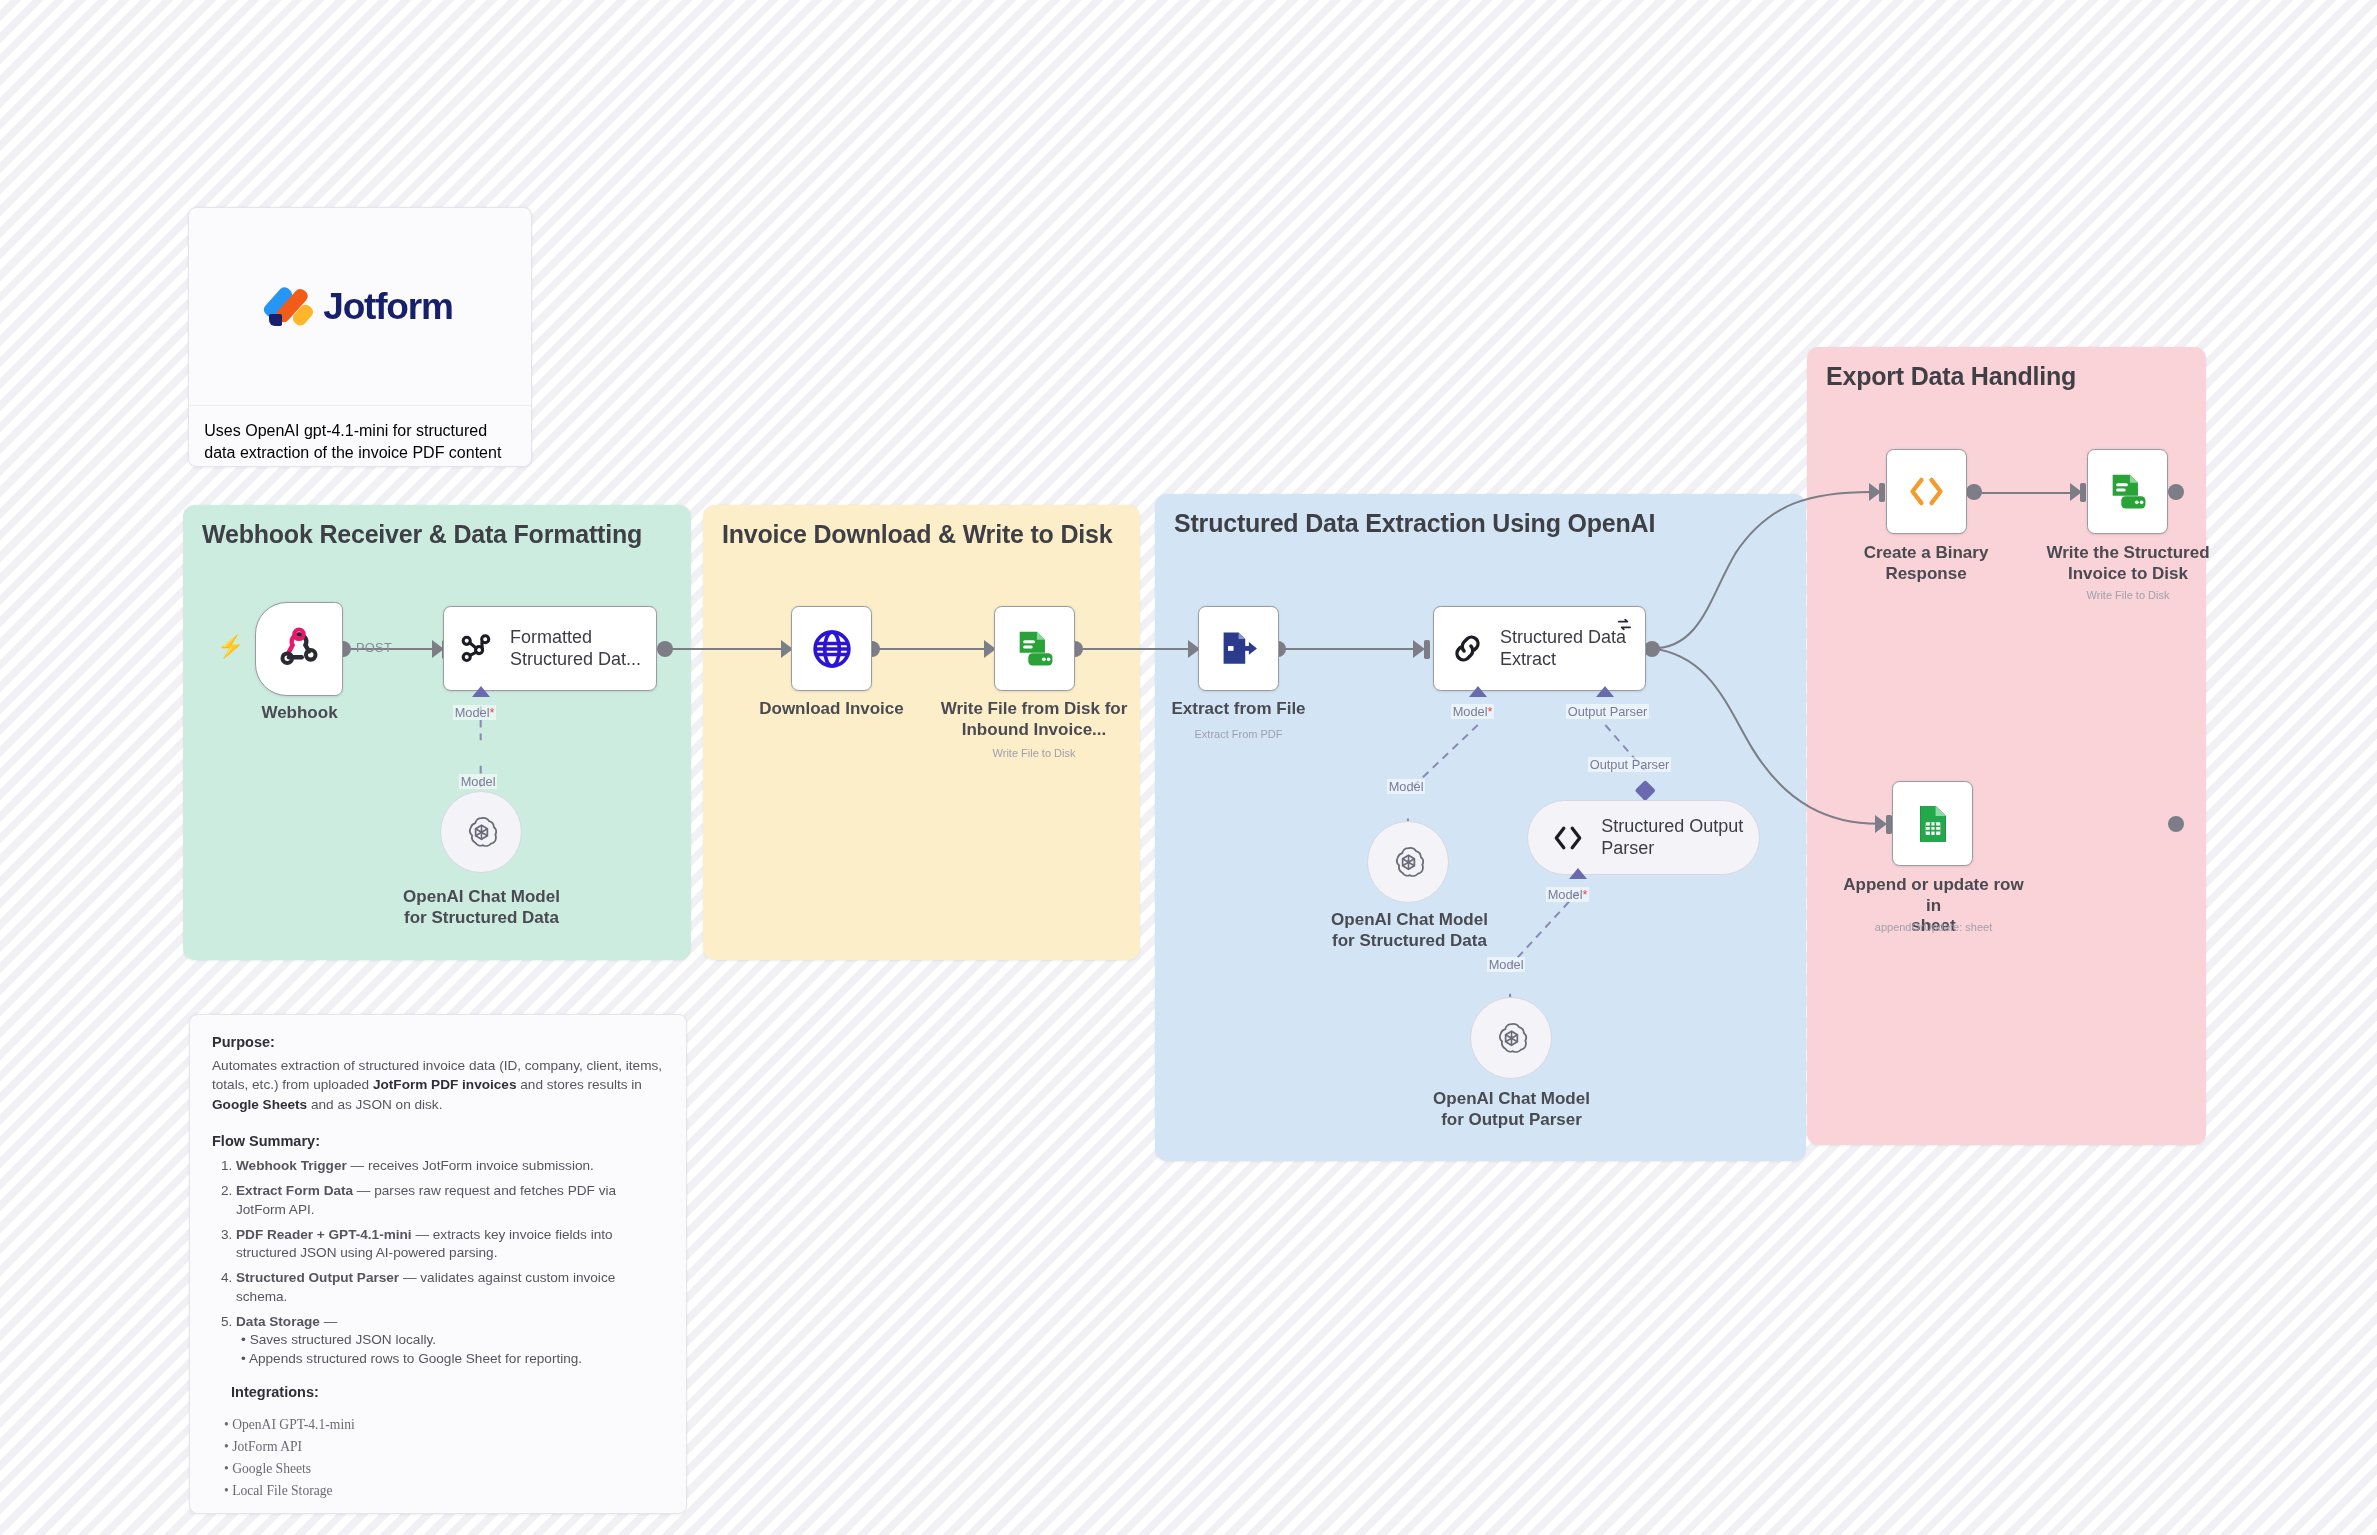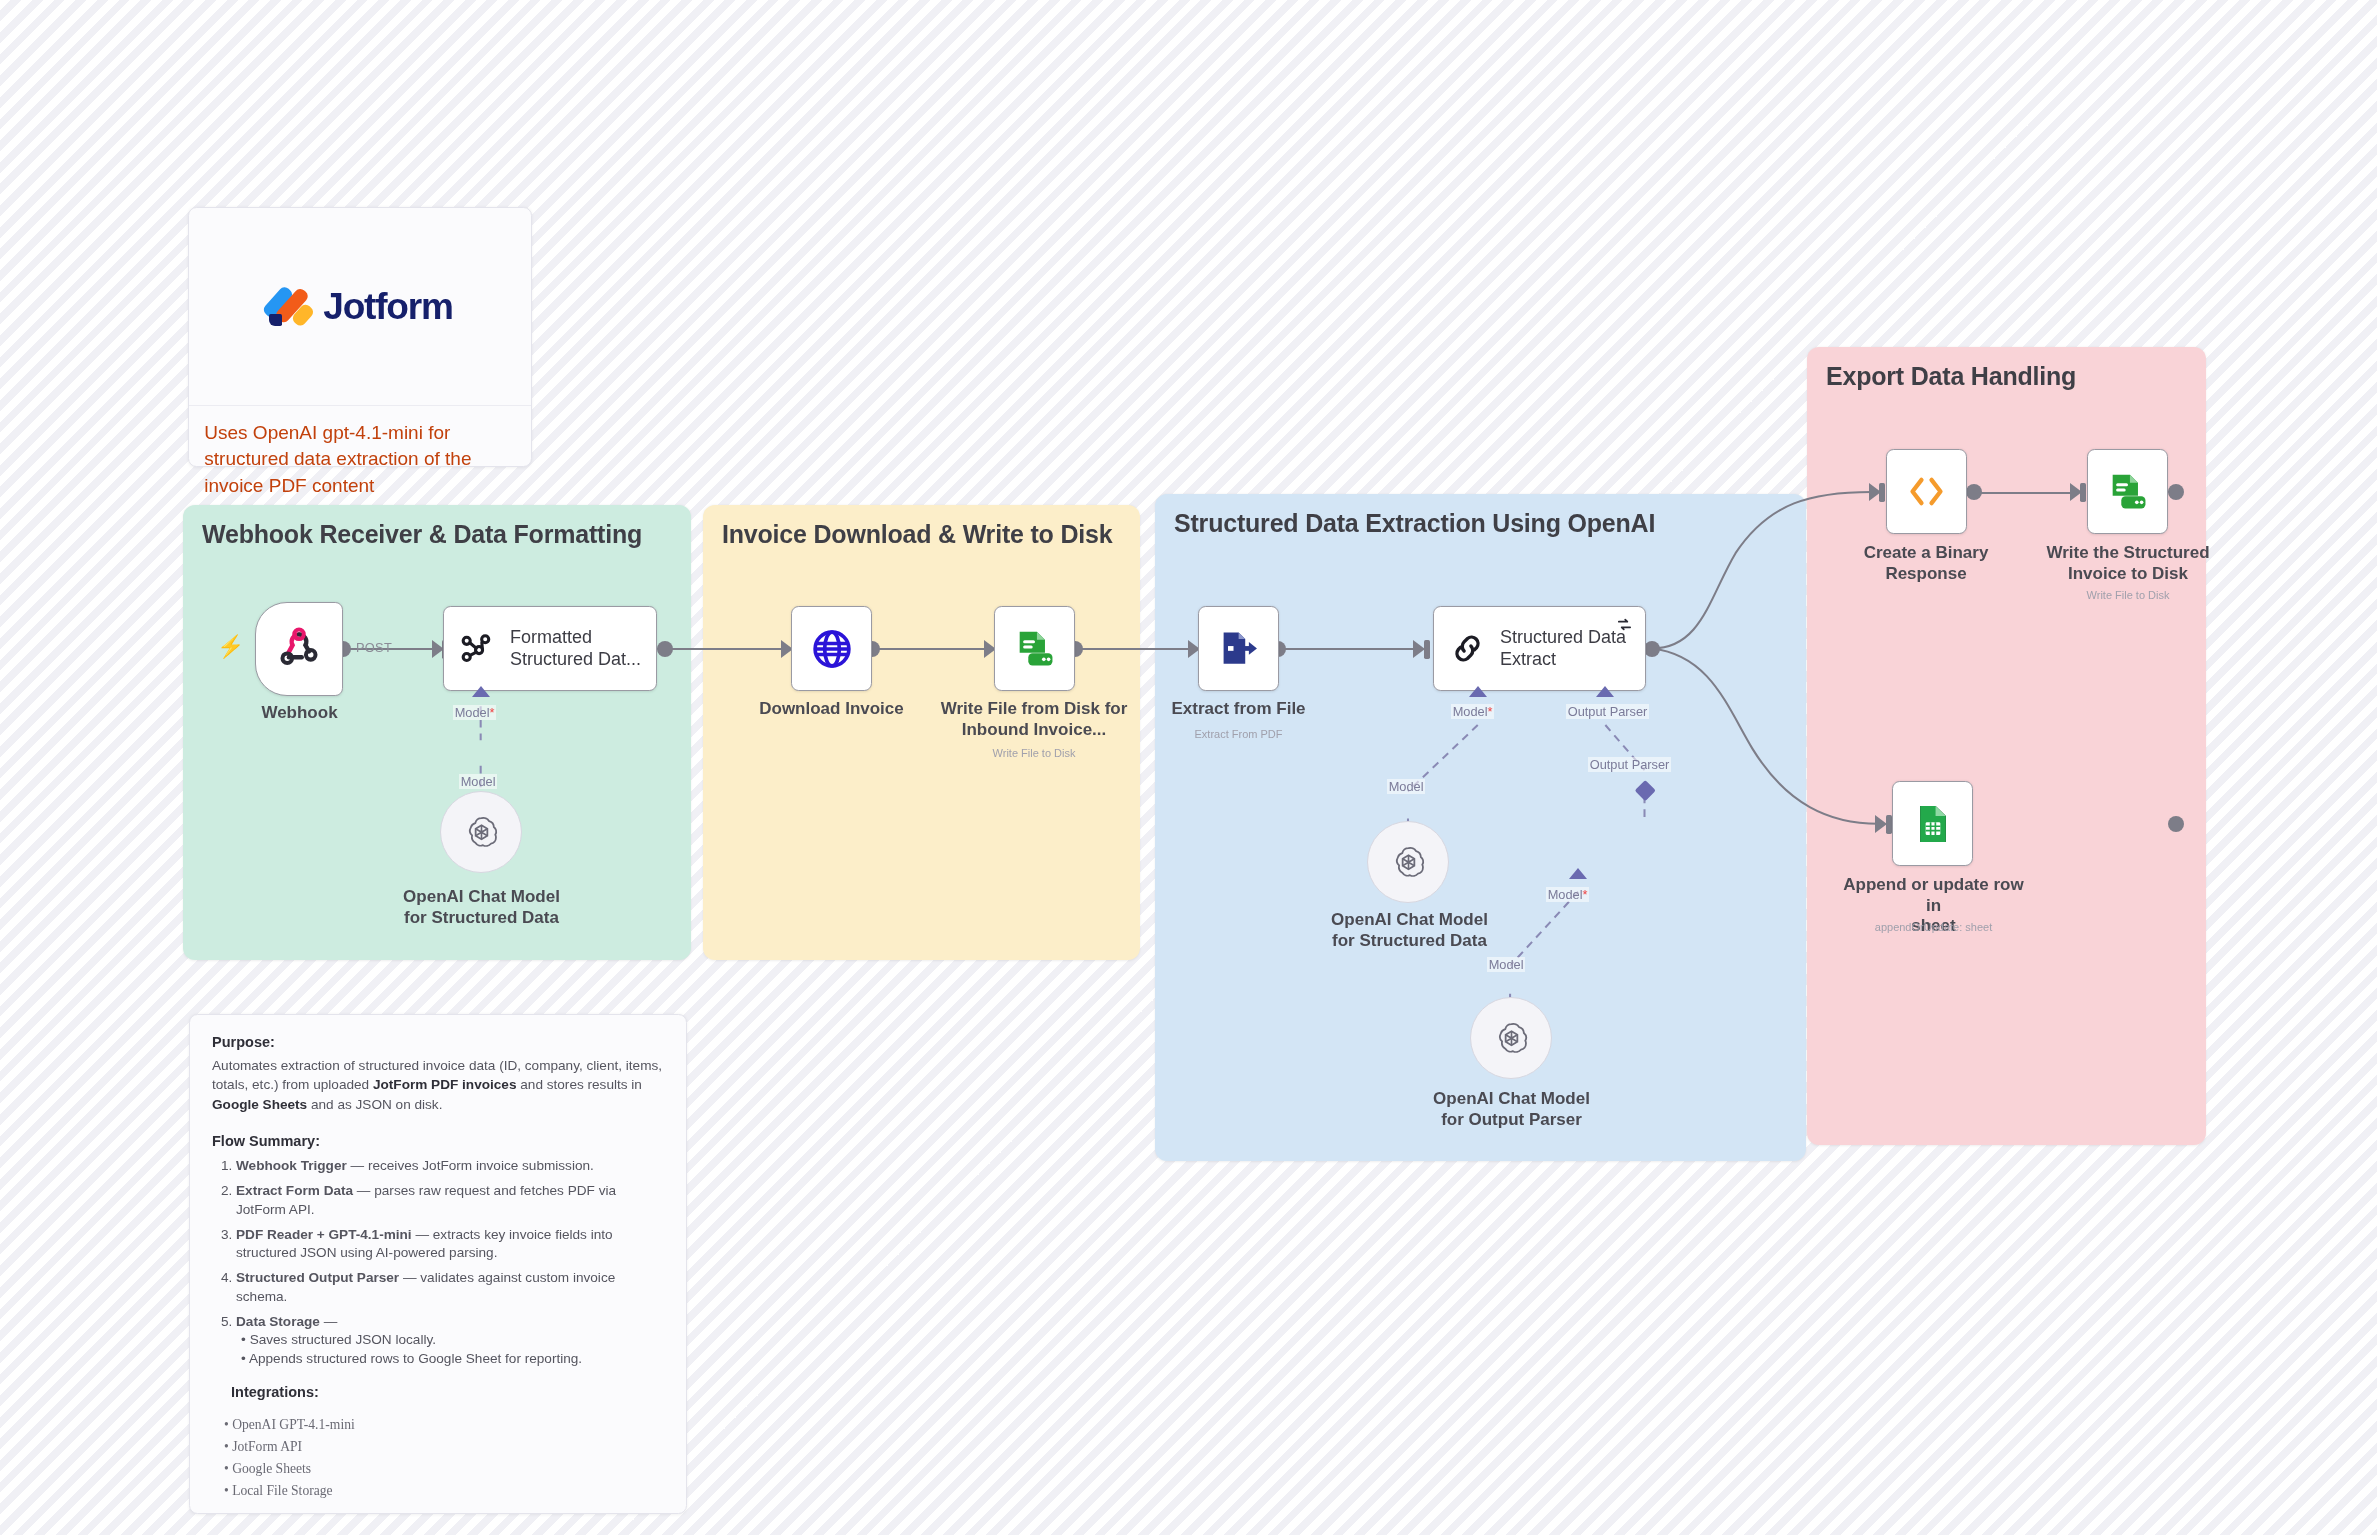--- a/index.html
+++ b/index.html
@@ -180,21 +180,21 @@
   .note-text { font-size: 13.6px; color: #55555f; line-height: 1.42; }
   .note-text b { color: #2f2f38; }
   .note-h { font-size: 14.5px; font-weight: 700; color: #2f2f38; }
   ol.flow { margin: 8.5px 0 0 24px; }
   ol.flow > li { margin-bottom: 6px; font-size: 13.6px; color: #55555f; line-height:1.38;}
   ul.sub { list-style: none; margin-left: 5.1px; }
   ul.sub li::before { content: "• "; }
   ul.integ { list-style: none; margin-left: 12px; margin-top: 14px; font-family: Liberation Serif, serif; }
   ul.integ li { font-size: 13.6px; color: #6a6a74; line-height: 1.62; }
   ul.integ li::before { content: "• "; color: #6a6a74; }
-  .cap-note { font-size: 19px; color: #c2410c; line-height: 1.4; }
+  .cap-note { font-size: 16px; color: #000000; line-height: 1.4; }
   .bolt { position: absolute; font-size: 22px; color: #ff6d3f; }
 </style>
 </head>
 <body>
 
 <div id="canvas">
 
   <div class="group g-green" style="left:183px; top:505px; width:508px; height:455px;">
     <div class="group-title">Webhook Receiver &amp; Data Formatting</div>
   </div>
@@ -412,20 +412,27 @@
   <div class="subnode" style="left:1367px; top:821px; width:82px; height:82px;">
     <svg width="39" height="39" viewBox="0 0 24 24">
       <path d="M12 3.2c-1.9 0-3.4 1.3-3.8 3A3.9 3.9 0 0 0 5.4 9c-.9 1.6-.5 3.6.8 4.8-.4 1.8.4 3.6 2 4.5 1 1.6 3 2.2 4.7 1.5 1.6.9 3.7.5 4.9-.9 1.8-.3 3.1-1.9 3.1-3.8 0-.6-.1-1.2-.4-1.7.9-1.6.5-3.6-.9-4.8A3.9 3.9 0 0 0 16.7 5 3.9 3.9 0 0 0 12 3.2z" fill="none" stroke="#6b6b78" stroke-width="1.1"></path>
       <path d="M12 7.6 15.6 9.7 15.6 14 12 16.1 8.4 14 8.4 9.7z" fill="none" stroke="#6b6b78" stroke-width="1.1"></path>
       <path d="M12 7.6v8.5M8.4 9.7l7.2 4.3M15.6 9.7l-7.2 4.3" stroke="#6b6b78" stroke-width="1"></path>
     </svg>
   </div>
   <div class="node-title" style="left:1315px; top:910px; width:189px;">OpenAI Chat Model
 for Structured Data</div>
 
+  <div class="pillnode" style="left:1527px; top:800px; width:233px; height:75px;">
+    <svg width="36" height="36" viewBox="0 0 24 24">
+      <path d="M9.2 5.5 4.2 12l5 6.5M14.8 5.5l5 6.5-5 6.5" fill="none" stroke="#1c1c24" stroke-width="2.2" stroke-linecap="round" stroke-linejoin="round"></path>
+    </svg>
+    <div class="pill-label">Structured Output
+Parser</div>
+  </div>
   <div class="diamond-up" style="left:1569px; top:868px;"></div>
   <div class="conn-label" style="left:1546px; top:887px;">
     <span>Model</span><span class="req-star">*</span>
   </div>
   <div class="conn-label" style="left:1487px; top:957px;">Model</div>
   <div class="diamond" style="left:1504px; top:1011px;"></div>
 
   <div class="subnode" style="left:1470px; top:997px; width:82px; height:82px;">
     <svg width="39" height="39" viewBox="0 0 24 24">
       <path d="M12 3.2c-1.9 0-3.4 1.3-3.8 3A3.9 3.9 0 0 0 5.4 9c-.9 1.6-.5 3.6.8 4.8-.4 1.8.4 3.6 2 4.5 1 1.6 3 2.2 4.7 1.5 1.6.9 3.7.5 4.9-.9 1.8-.3 3.1-1.9 3.1-3.8 0-.6-.1-1.2-.4-1.7.9-1.6.5-3.6-.9-4.8A3.9 3.9 0 0 0 16.7 5 3.9 3.9 0 0 0 12 3.2z" fill="none" stroke="#6b6b78" stroke-width="1.1"></path>

